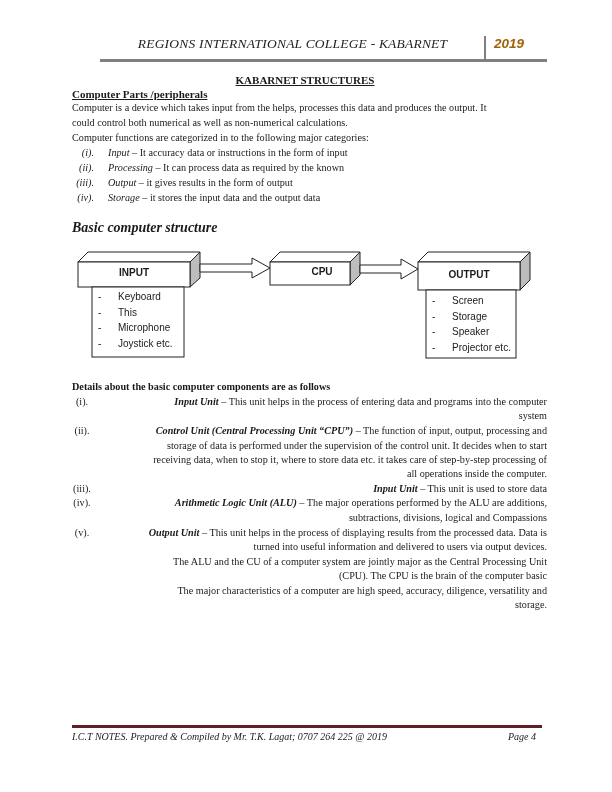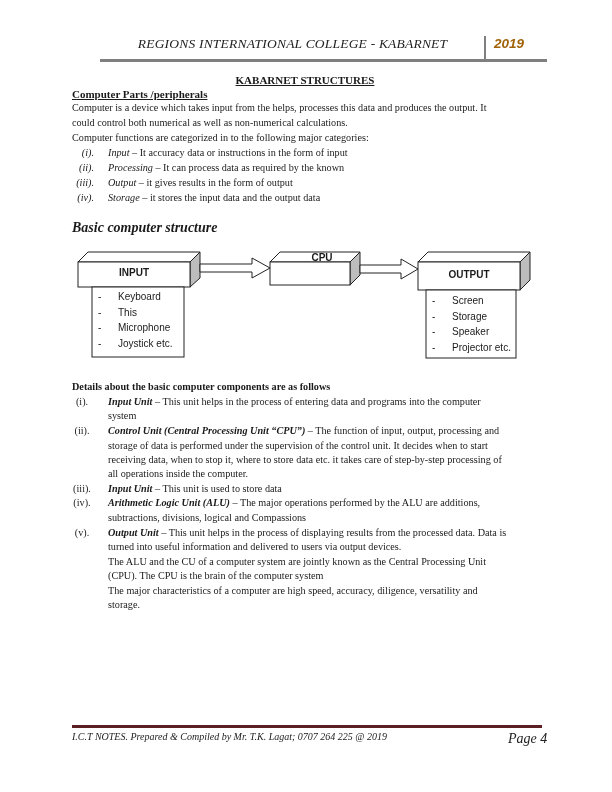--- a/index.html
+++ b/index.html
@@ -30,27 +30,27 @@
   
   .box-label { font-family: "Liberation Sans", "DejaVu Sans", sans-serif; font-weight: bold;
                font-size: 10px; text-align: center; }
   .dev-list { font-family: "Liberation Sans", "DejaVu Sans", sans-serif; font-size: 10px;
               line-height: 15.5px; }
   .dev-item { display: flex; }
   .dev-dash { width: 26px; padding-left: 6px; box-sizing: border-box; }
 
   
   .det-num { width: 36px; text-align: center; }
-  .det-body { left: 108px; width: 432px; }
+  .det-body { left: 115px; width: 432px; text-align: right; }
   .det-body b { font-weight: bold; font-style: italic; }
 
   
   .ftr-rule { left: 72px; top: 725px; width: 470px; height: 3px; background: #5c1f24; }
   .ftr-left { left: 72px; top: 731px; font-style: italic; font-size: 10px; color: #222; }
-  .ftr-right { left: 508px; top: 731px; font-style: italic; font-size: 14px; color: #222; }
+  .ftr-right { left: 508px; top: 731px; font-style: italic; font-size: 10px; color: #222; }
 </style>
 </head>
 <body>
 
 <div class="abs hdr-title">REGIONS INTERNATIONAL COLLEGE - KABARNET</div>
 <div class="abs hdr-sep"></div>
 <div class="abs hdr-year">2019</div>
 <div class="abs hdr-rule"></div>
 
 <div class="abs title">KABARNET STRUCTURES</div>
@@ -103,21 +103,21 @@
   <g stroke="#222" stroke-width="1" fill="#fff">
     <polygon points="418,262 428,252 530,252 520,262"></polygon>
     <polygon points="520,262 530,252 530,280 520,290" fill="#bdbdbd"></polygon>
     <rect x="418" y="262" width="102" height="28"></rect>
   </g>
 
   <rect x="426" y="290" width="90" height="68" fill="#fff" stroke="#222" stroke-width="1"></rect>
 </svg>
 
 <div class="abs box-label" style="left:78px;top:267px;width:112px">INPUT</div>
-<div class="abs box-label" style="left:270px;top:252px;width:104px">CPU</div>
+<div class="abs box-label" style="left:270px;top:266px;width:104px">CPU</div>
 <div class="abs box-label" style="left:418px;top:269px;width:102px">OUTPUT</div>
 
 <div class="abs dev-list" style="left:92px;top:289px;width:92px">
   <div class="dev-item">
       <span class="dev-dash">-</span>
       <span>Keyboard</span>
     </div>
   <div class="dev-item">
       <span class="dev-dash">-</span>
       <span>This</span>
@@ -167,20 +167,20 @@
 <div class="abs txt det-body" style="top:482px"><b>Input Unit</b><span> – This unit is used to store data</span></div>
 
 <div class="abs txt det-num" style="left:64px;top:496px">(iv).</div>
 <div class="abs txt det-body" style="top:496px"><b>Arithmetic Logic Unit (ALU)</b><span> – The major operations performed by the ALU are additions,</span></div>
 <div class="abs txt det-body" style="top:511px">subtractions, divisions, logical and Compassions</div>
 
 <div class="abs txt det-num" style="left:64px;top:526px">(v).</div>
 <div class="abs txt det-body" style="top:526px"><b>Output Unit</b><span> – This unit helps in the process of displaying results from the processed data. Data is</span></div>
 <div class="abs txt det-body" style="top:540px">turned into useful information and delivered to users via output devices.</div>
 
-<div class="abs txt det-body" style="top:555px">The ALU and the CU of a computer system are jointly known as the Central Processing Unit</div>
-<div class="abs txt det-body" style="top:569px">(CPU). The CPU is the brain of the computer system</div>
+<div class="abs txt det-body" style="top:555px">The ALU and the CU of a computer system are jointly major as the Central Processing Unit</div>
+<div class="abs txt det-body" style="top:569px">(CPU). The CPU is the brain of the computer basic</div>
 <div class="abs txt det-body" style="top:584px">The major characteristics of a computer are high speed, accuracy, diligence, versatility and</div>
 <div class="abs txt det-body" style="top:598px">storage.</div>
 
 <div class="abs ftr-rule"></div>
 <div class="abs ftr-left">I.C.T NOTES. Prepared &amp; Compiled by Mr. T.K. Lagat; 0707 264 225 @ 2019</div>
 <div class="abs ftr-right">Page 4</div>
 
 </body></html>

